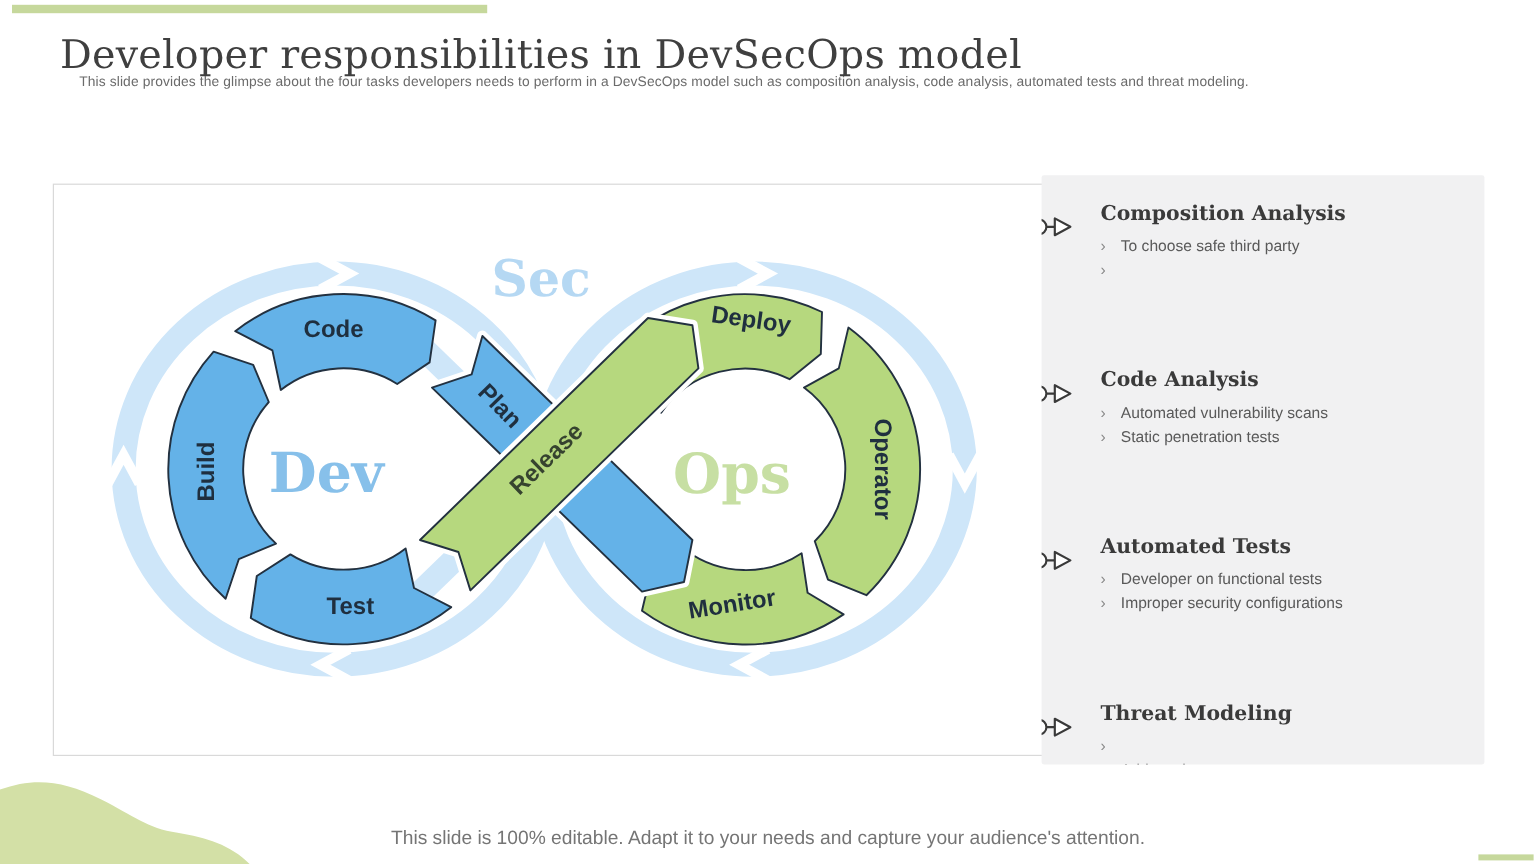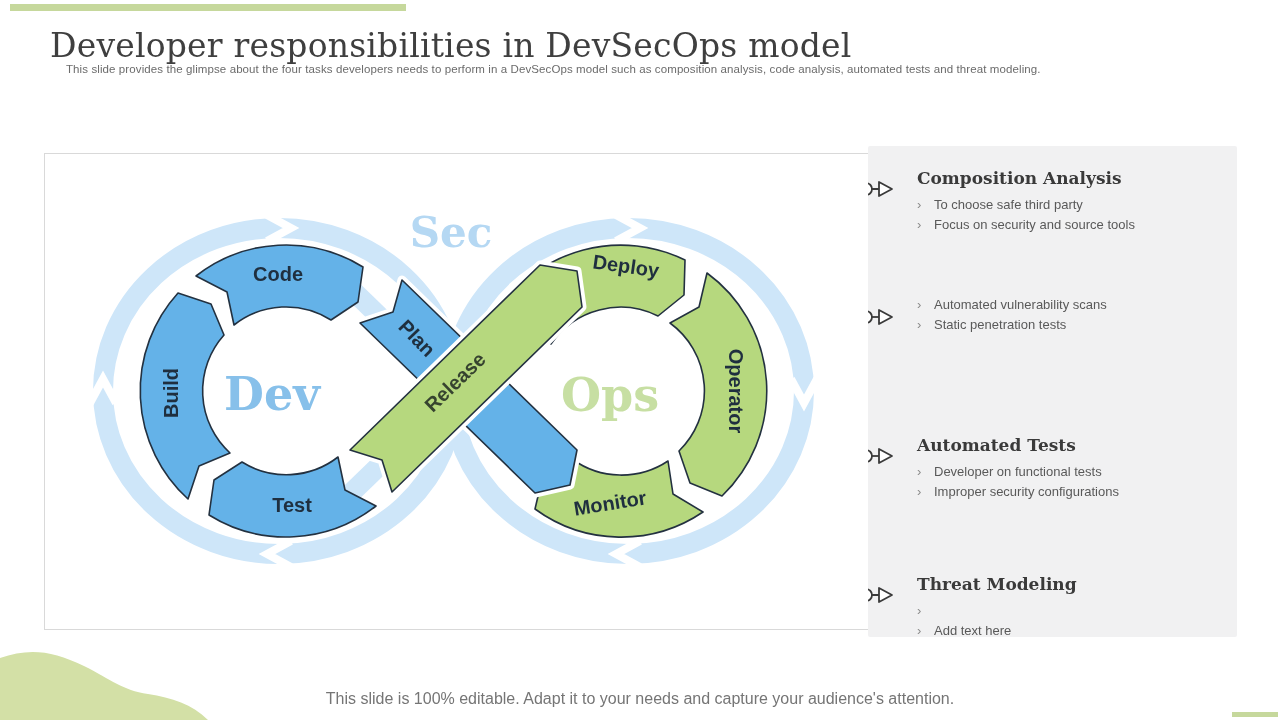--- a/index.html
+++ b/index.html
@@ -116,30 +116,30 @@
       <line x1="14" y1="10" x2="21" y2="10" stroke="#3a3a3a" stroke-width="1.8"></line>
       <polygon points="21,3 21,17 34,10" fill="#ffffff" stroke="#3a3a3a" stroke-width="1.8" stroke-linejoin="round"></polygon>
     </svg>
     <h3>Composition Analysis</h3>
     <div class="bullet">
       <span class="marker">›</span>
       <span>To choose safe third party</span>
     </div>
     <div class="bullet">
       <span class="marker">›</span>
-      <span>Focus on security and source tools</span>
     </div>
   </div>
 
   <div class="task-section">
     <svg class="task-icon" viewBox="0 0 38 20">
       <circle cx="8" cy="10" r="6" fill="#ffffff" stroke="#3a3a3a" stroke-width="1.8"></circle>
       <line x1="14" y1="10" x2="21" y2="10" stroke="#3a3a3a" stroke-width="1.8"></line>
       <polygon points="21,3 21,17 34,10" fill="#ffffff" stroke="#3a3a3a" stroke-width="1.8" stroke-linejoin="round"></polygon>
     </svg>
+    <h3>Code Analysis</h3>
     <div class="bullet">
       <span class="marker">›</span>
       <span>Automated vulnerability scans</span>
     </div>
     <div class="bullet">
       <span class="marker">›</span>
       <span>Static penetration tests</span>
     </div>
   </div>
 

